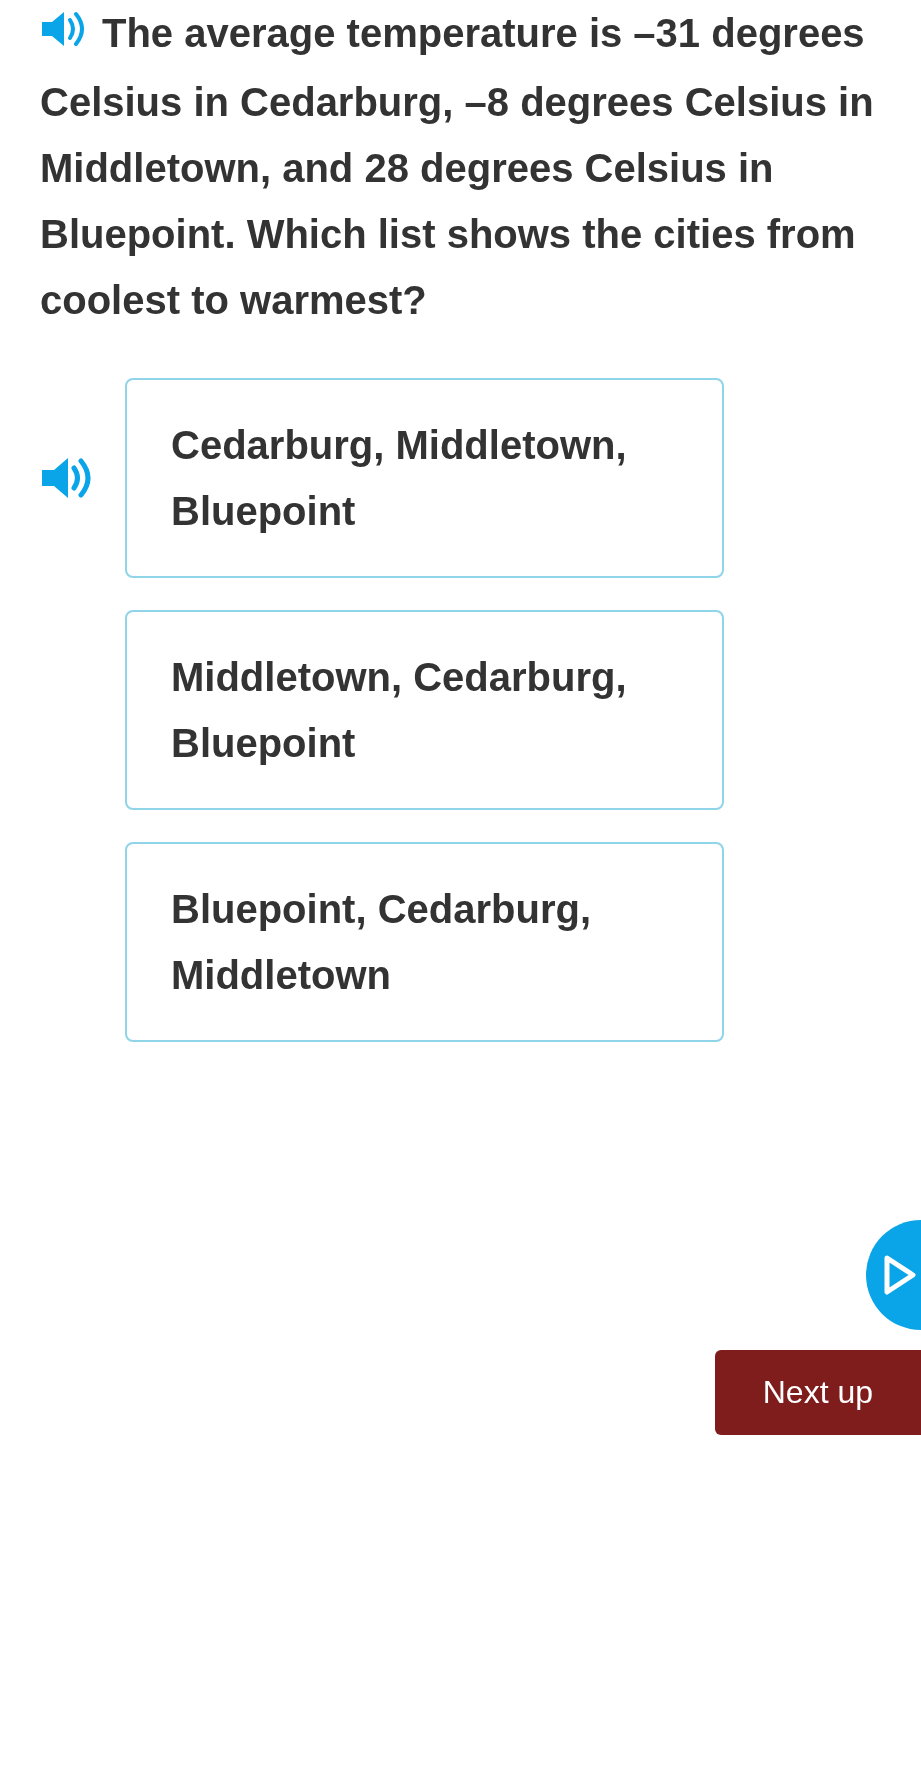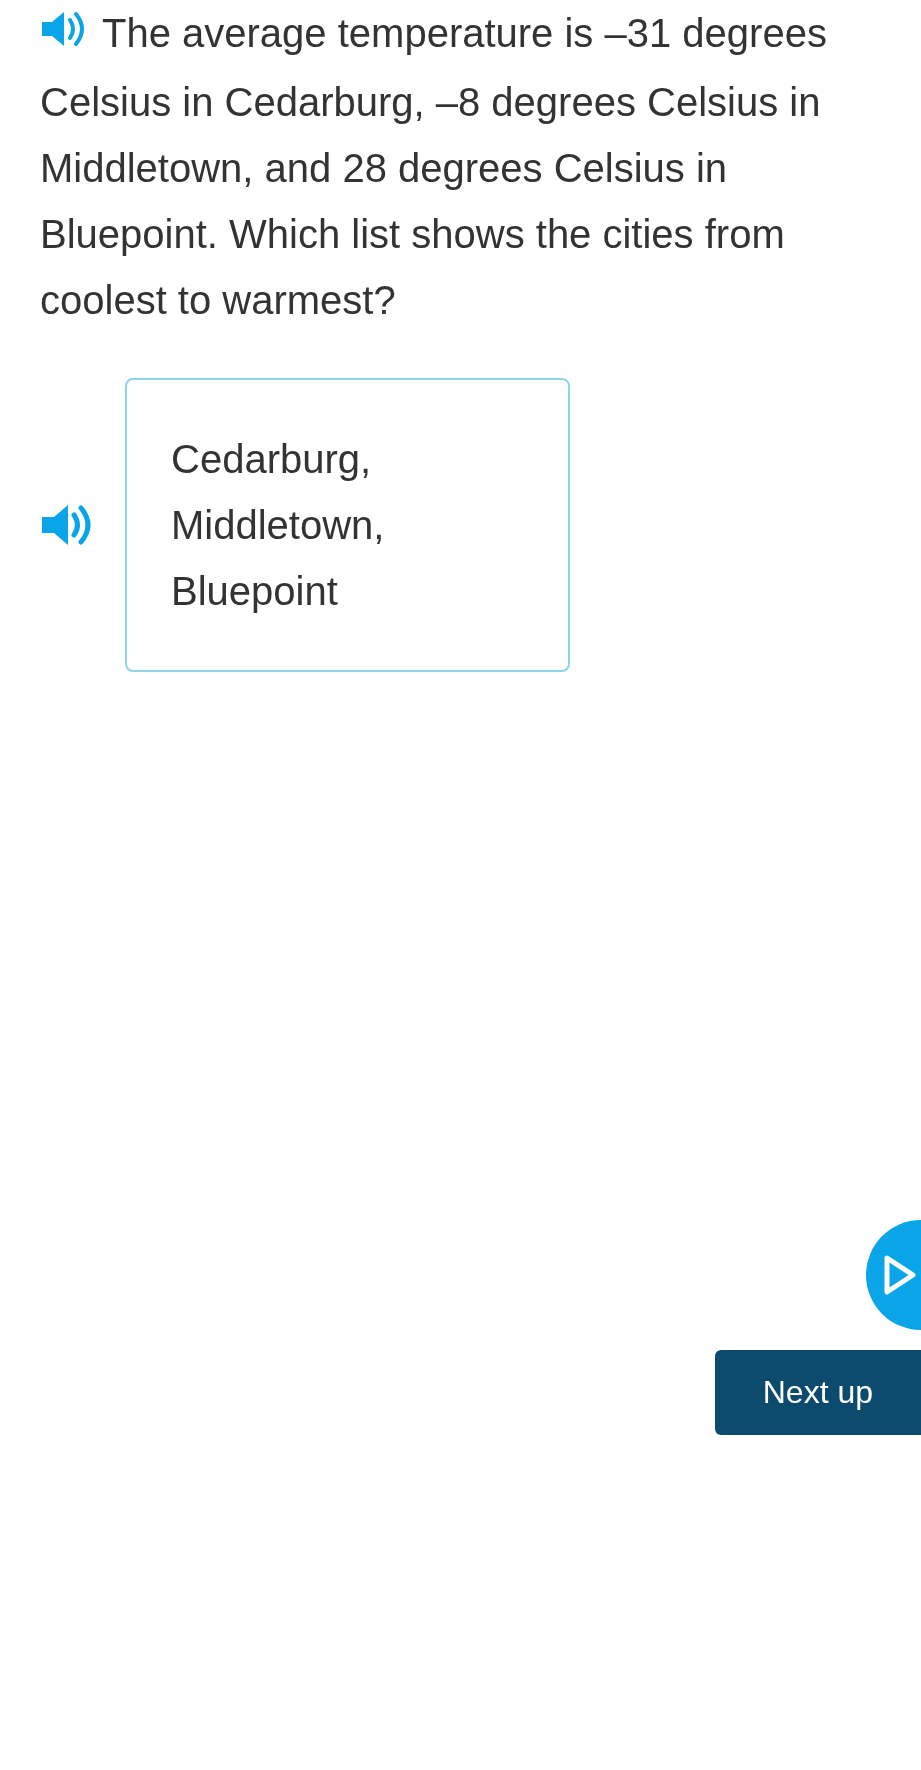--- a/index.html
+++ b/index.html
@@ -10,20 +10,21 @@
     body {
       font-family: Verdana, Geneva, sans-serif;
       background: #fff;
       width: 921px;
       height: 1770px;
       position: relative;
       overflow: hidden;
     }
     .question-container {
       padding: 0 40px 0 40px;
+      font-weight: bold;
     }
     .question-text {
       font-size: 40px;
       color: #333;
       line-height: 1.65;
       margin-bottom: 45px;
     }
     .question-text .speaker-inline {
       display: inline-block;
       vertical-align: middle;
@@ -33,33 +34,33 @@
       width: 58px;
       height: 58px;
       display: flex;
       align-items: center;
       justify-content: center;
       flex-shrink: 0;
     }
     .option-box {
       border: 2px solid #8fd4e8;
       border-radius: 8px;
-      padding: 46px 44px;
-      width: 445px;
+      padding: 32px 44px;
+      width: 599px;
       font-size: 40px;
       color: #333;
       line-height: 1.65;
       background: #fff;
       cursor: pointer;
     }
     .next-up-button {
       position: absolute;
       bottom: 335px;
       right: 0;
-      background: #0c4a6e;
+      background: #7f1d1d;
       color: #fff;
       font-size: 32px;
       padding: 24px 48px;
       border: none;
       border-radius: 6px 0 0 6px;
       cursor: pointer;
       font-family: inherit;
     }
     .play-circle {
       position: absolute;
@@ -112,22 +113,28 @@
         <svg width="58" height="48" viewBox="0 0 58 48">
           <path d="M 2 16 L 2 32 L 14 32 L 28 44 L 28 4 L 14 16 Z" fill="#0aa5e8"></path>
           <path d="M 34 14 Q 41 24 34 34" stroke="#0aa5e8" stroke-width="5" fill="none" stroke-linecap="round"></path>
           <path d="M 41 7 Q 55 24 41 41" stroke="#0aa5e8" stroke-width="5" fill="none" stroke-linecap="round"></path>
         </svg>
       </span>
       <div class="option-box">Cedarburg, Middletown, Bluepoint</div>
     </div>
 
 
+    <div class="option-item">
+      <div class="option-box">Middletown, Cedarburg, Bluepoint</div>
+    </div>
 
 
+    <div class="option-item">
+      <div class="option-box">Bluepoint, Cedarburg, Middletown</div>
+    </div>
   </div>
 </div>
 
 <div class="play-circle">
   <svg width="36" height="42" viewBox="0 0 36 42">
     <path d="M 4 4 L 30 21 L 4 38 Z" fill="none" stroke="#fff" stroke-width="5" stroke-linejoin="round" stroke-linecap="round"></path>
   </svg>
 </div>
 
 <button class="next-up-button">Next up</button>

